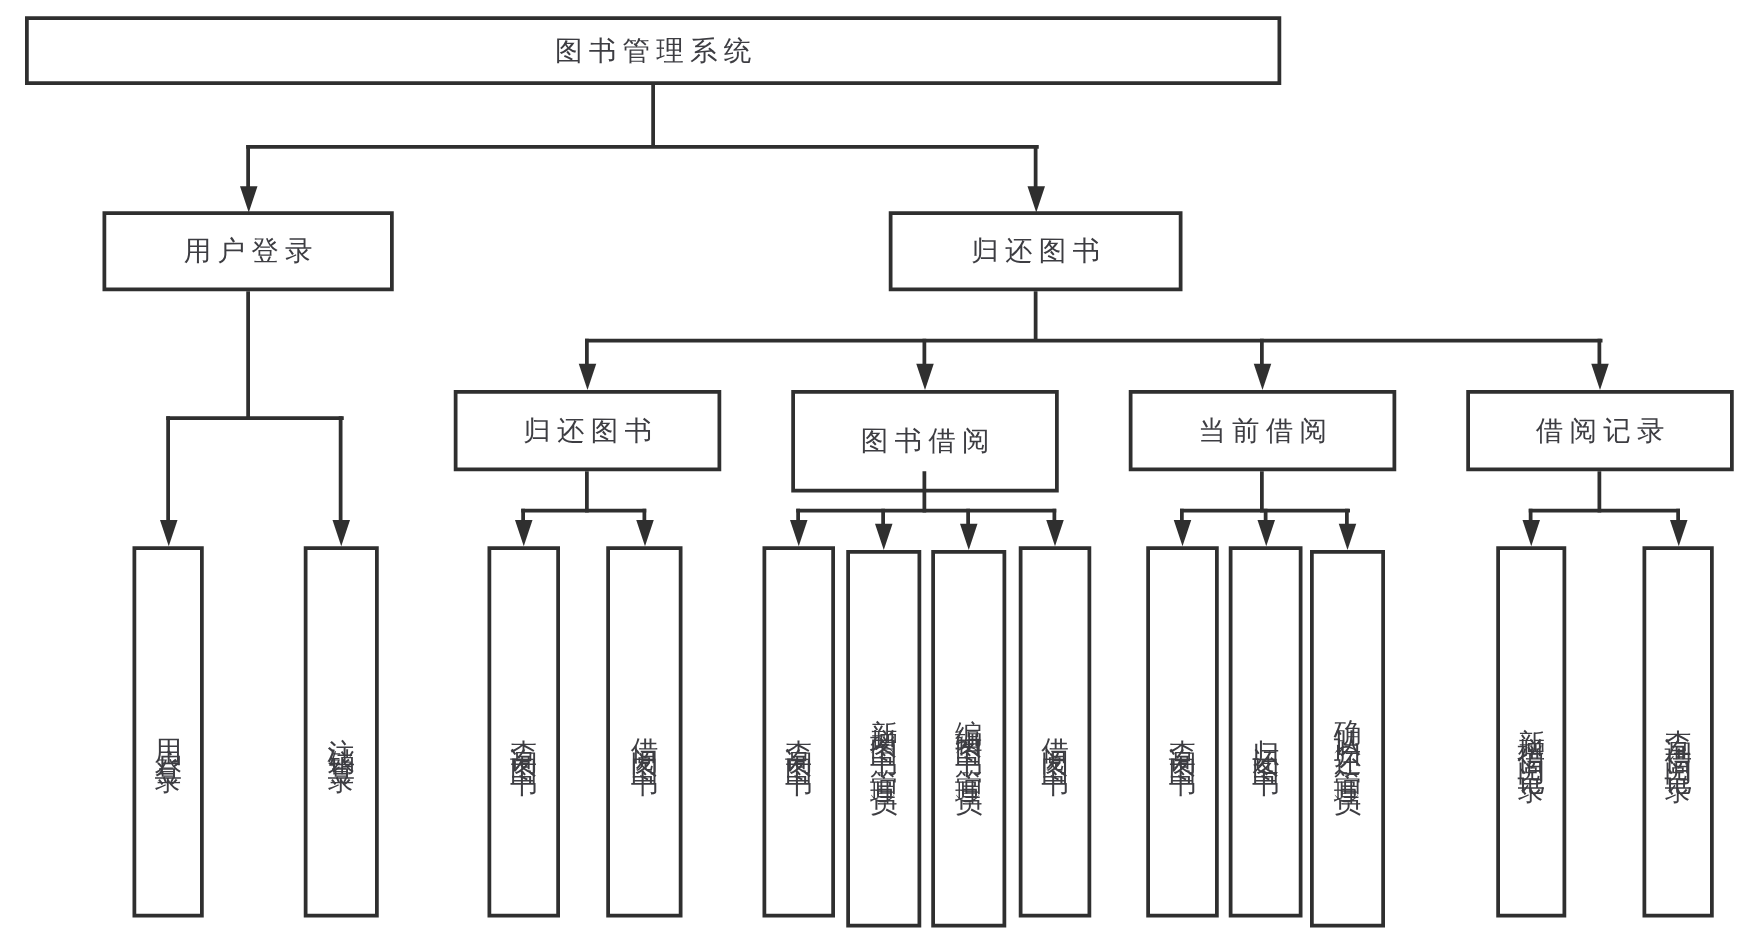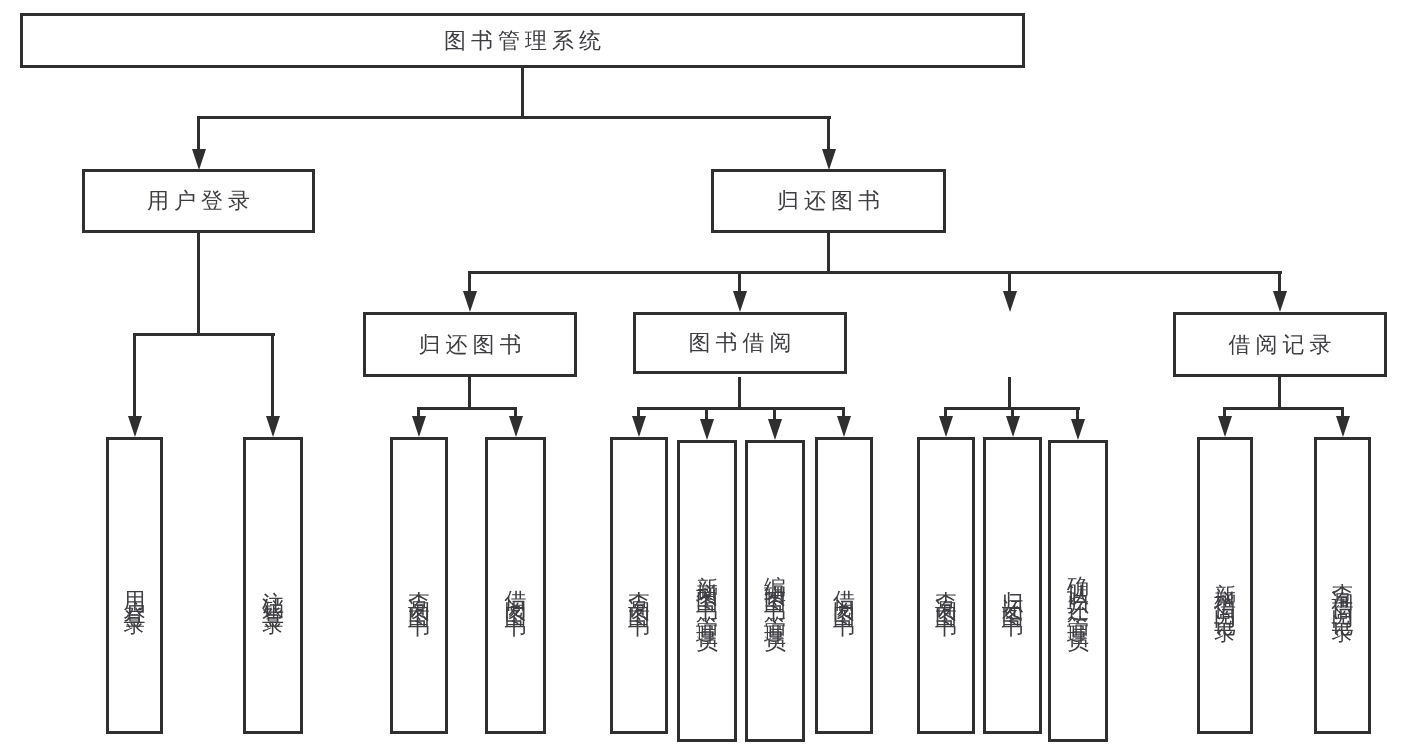--- a/index.html
+++ b/index.html
@@ -71,21 +71,22 @@
 <body>
 
 <div class="canvas">
 
   <div class="box h" style="left:20px;top:13px;width:1005px;height:55px">图书管理系统</div>
 
   <div class="box h" style="left:82px;top:169px;width:233px;height:64px">用户登录</div>
   <div class="box h" style="left:711px;top:169px;width:235px;height:64px">归还图书</div>
 
   <div class="box h" style="left:363px;top:312px;width:214px;height:65px">归还图书</div>
-  <div class="box h" style="left:633px;top:312px;width:214px;height:62px">图书借阅</div>
+  <div class="box h" style="left:633px;top:312px;width:214px;height:82px">图书借阅</div>
+  <div class="box h" style="left:903px;top:312px;width:214px;height:65px">当前借阅</div>
   <div class="box h" style="left:1173px;top:312px;width:214px;height:65px">借阅记录</div>
 
   <div class="box v" style="left:106px;top:437px;width:57px;height:297px">用户登录</div>
   <div class="box v" style="left:243px;top:437px;width:60px;height:297px">注销登录</div>
 
   <div class="box v" style="left:390px;top:437px;width:58px;height:297px">查询图书</div>
   <div class="box v" style="left:485px;top:437px;width:61px;height:297px">借阅图书</div>
 
   <div class="box v" style="left:610px;top:437px;width:58px;height:297px">查询图书</div>
   <div class="box v" style="left:677px;top:440px;width:60px;height:302px">新增图书（管理员）</div>

